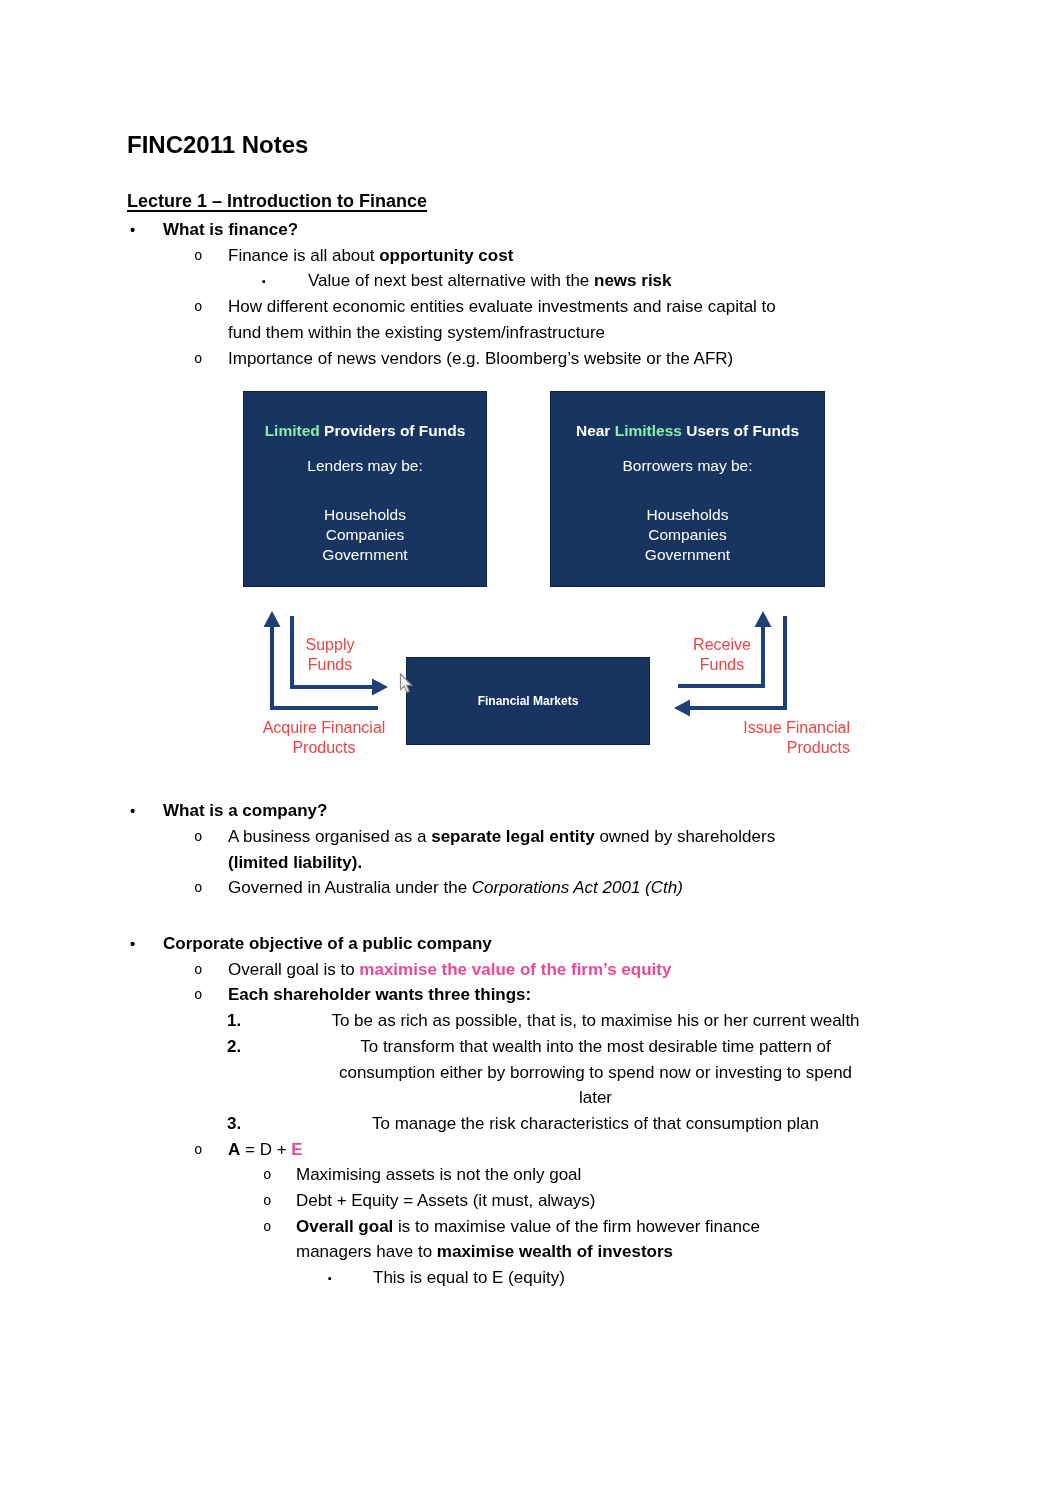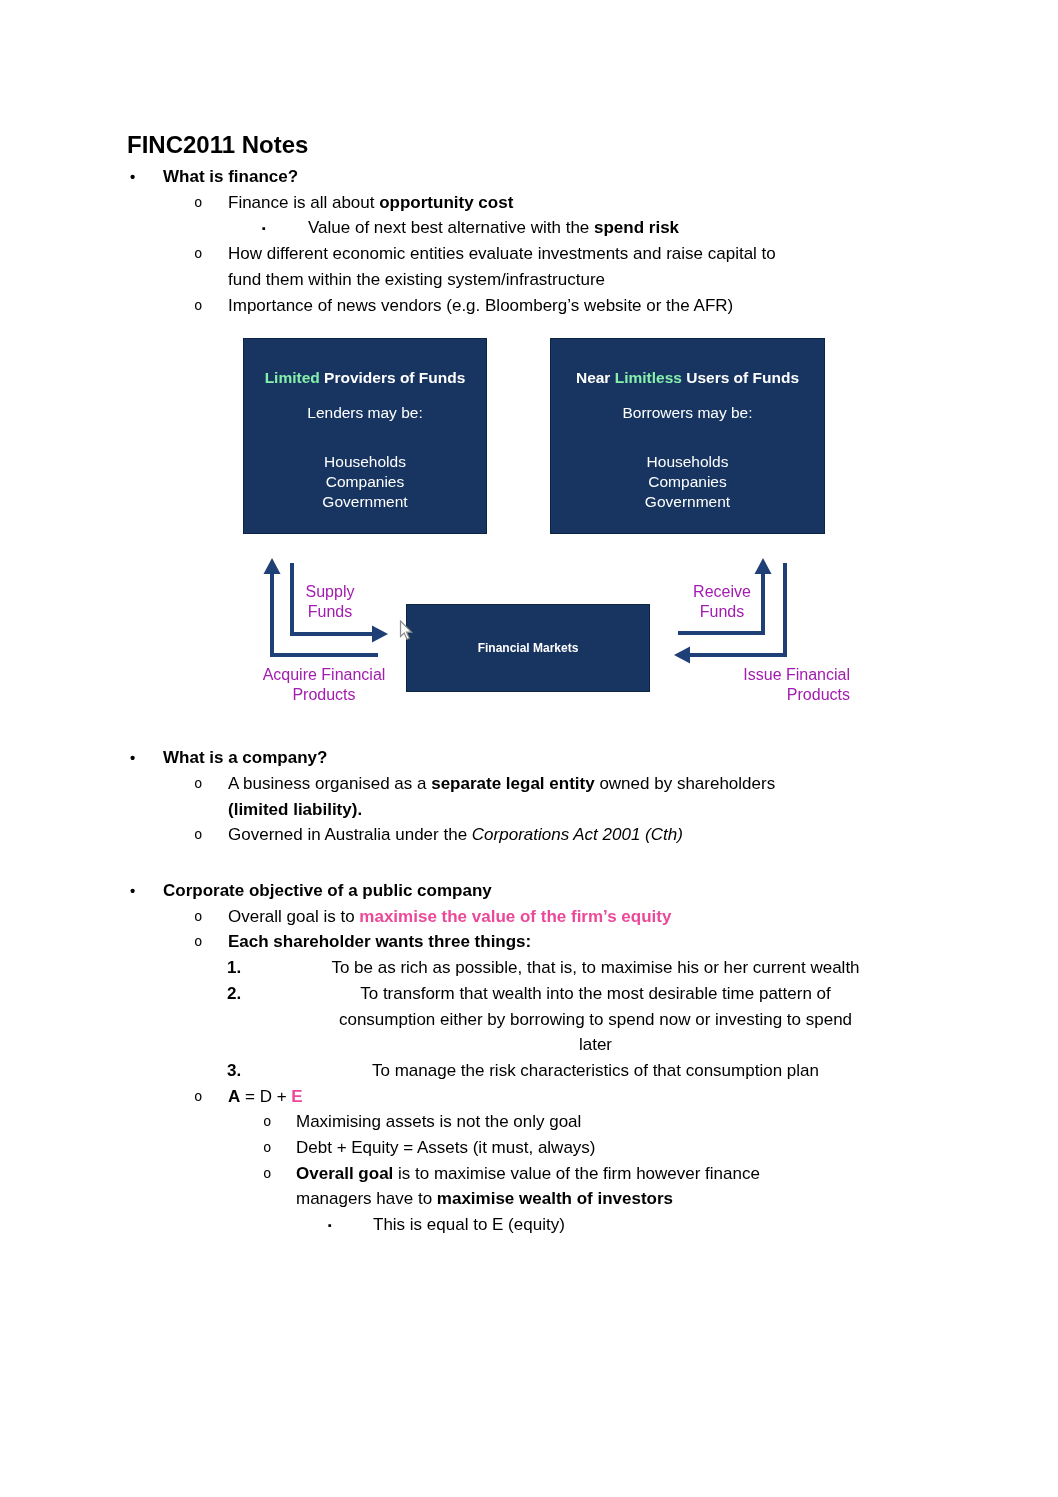--- a/index.html
+++ b/index.html
@@ -48,51 +48,52 @@
   .dbox .itms{font-size:15.5px;line-height:20px;margin-top:30px;white-space:pre-line;}
   .red-accent{color:#86efac;text-align:center;}
   .box-left{left:116px;top:0;width:244px;height:196px;}
   .box-right{left:423px;top:0;width:275px;height:196px;}
   .box-markets{
     left:279px;top:266px;width:244px;height:88px;
     display:flex;align-items:center;justify-content:center;
     font-weight:bold;font-size:12px;
   }
   .dlabel{
-    position:absolute;color:#a21caf;font-size:16px;line-height:20px;
+    position:absolute;color:#ef4444;font-size:16px;line-height:20px;
     text-align:center;white-space:pre-line;
   }
   .lbl-supply{left:158px;top:244px;width:90px;}
   .lbl-receive{left:550px;top:244px;width:90px;}
   .lbl-acquire{left:117px;top:327px;width:160px;}
   .lbl-issue{left:563px;top:327px;width:160px;text-align:right;}
   .arrows{position:absolute;left:0;top:0;width:805px;height:371px;}
   .cursor{position:absolute;left:272px;top:282px;}
 </style>
 </head>
 <body>
 
 <div class="page">
   <div class="content">
 
     <div class="doc-title">FINC2011 Notes</div>
 
+    <div class="doc-heading">Lecture 1 – Introduction to Finance</div>
 
     <div class="list" id="intro-list">
         <div class="li l1">
           <span class="marker">•</span>
           <span class="txt"><span class="b">What is finance?</span></span>
         </div>
         <div class="li l2">
           <span class="marker">o</span>
           <span class="txt"><span>Finance is all about </span><span class="b">opportunity cost</span></span>
         </div>
         <div class="li l3s">
           <span class="marker">▪</span>
-          <span class="txt"><span>Value of next best alternative with the </span><span class="b">spend risk</span></span>
+          <span class="txt"><span>Value of next best alternative with the </span><span class="b">news risk</span></span>
         </div>
         <div class="li l2">
           <span class="marker">o</span>
           <span class="txt"><span>How different economic entities evaluate investments and raise capital to
 fund them within the existing system/infrastructure</span></span>
         </div>
         <div class="li l2">
           <span class="marker">o</span>
           <span class="txt"><span>Importance of news vendors (e.g. Bloomberg’s website or the AFR)</span></span>
         </div>

